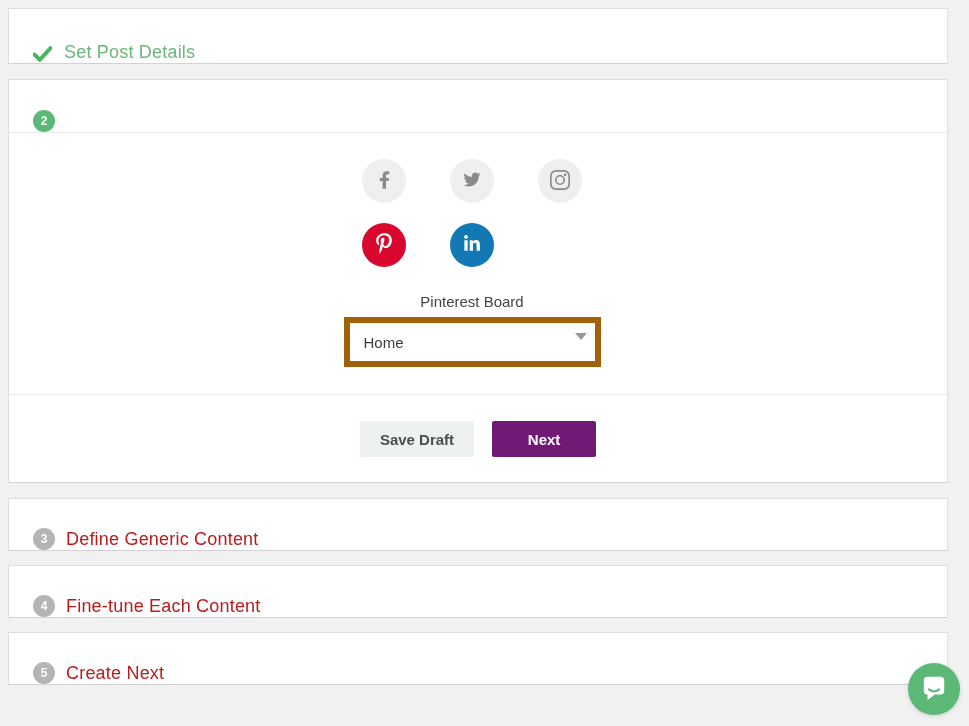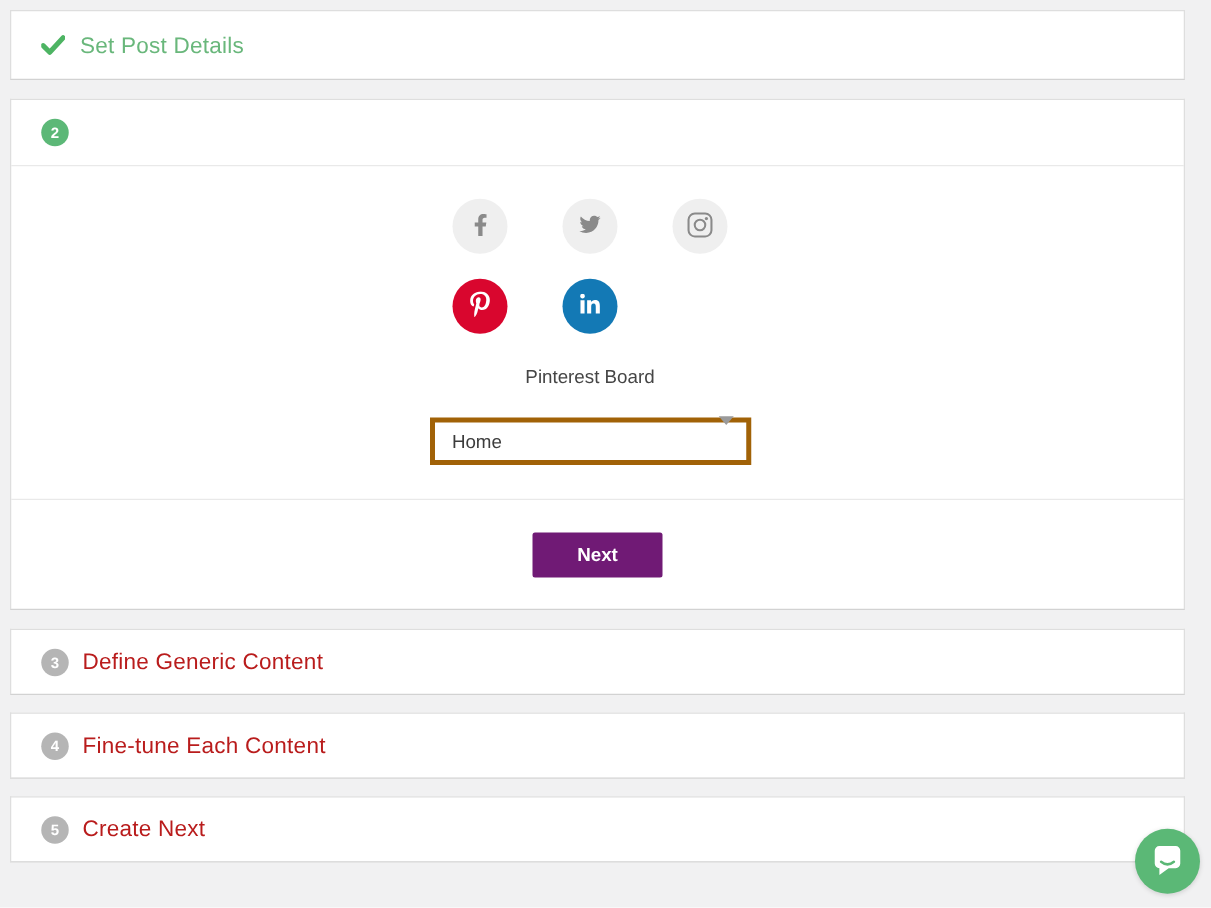--- a/index.html
+++ b/index.html
@@ -15,21 +15,21 @@
   .panel {
     background: #ffffff;
     border: 1px solid #dedede;
     border-bottom-color: #d2d2d2;
     margin-bottom: 15px;
   }
   .panel.small { margin-bottom: 14px; }
 
   .step-header {
     display: flex;
-    align-items: center;
+    align-items: flex-end;
     padding-left: 24px;
     gap: 11px;
     height: 54px;
     cursor: pointer;
   }
   .step-header.compact { height: 51px; }
   .step-title { font-size: 18px; letter-spacing: 0.2px; }
   .title-green { color: #69b77b; }
   .title-gray  { color: #b91c1c; }
 
@@ -79,32 +79,31 @@
     font-size: 15px;
     color: #454545;
   }
   .select-wrap {
     position: relative;
     width: 257px;
     margin: 7px auto 0 auto;
   }
   .board-select {
     width: 100%;
-    height: 38px;
-    border: 4px solid #a16207;
+    height: 50px;
+    border: 6px solid #a16207;
     background: #ffffff;
     color: #3c3c3c;
     font-size: 15px;
     font-family: "Liberation Sans", sans-serif;
     padding: 0 30px 0 14px;
     -webkit-appearance: none;
     appearance: none;
     border-radius: 0;
     cursor: pointer;
-    margin-top: 17px;
   }
   .select-arrow {
     position: absolute;
     right: 14px; top: 16px;
     width: 0; height: 0;
     border-left: 6px solid transparent;
     border-right: 6px solid transparent;
     border-top: 7px solid #9a9a9a;
     pointer-events: none;
   }
@@ -208,20 +207,21 @@
       <div class="board-label">Pinterest Board</div>
       <div class="select-wrap">
         <select class="board-select">
           <option>Home</option>
         </select>
         <span class="select-arrow"></span>
       </div>
     </div>
 
     <div class="step-footer">
+      <button class="btn btn-light">Save Draft</button>
       <button class="btn btn-green">Next</button>
     </div>
   </section>
 
   <section class="panel small">
     <div class="step-header compact">
       <span class="num-badge badge-gray">3</span>
       <span class="step-title title-gray">Define Generic Content</span>
     </div>
   </section>

